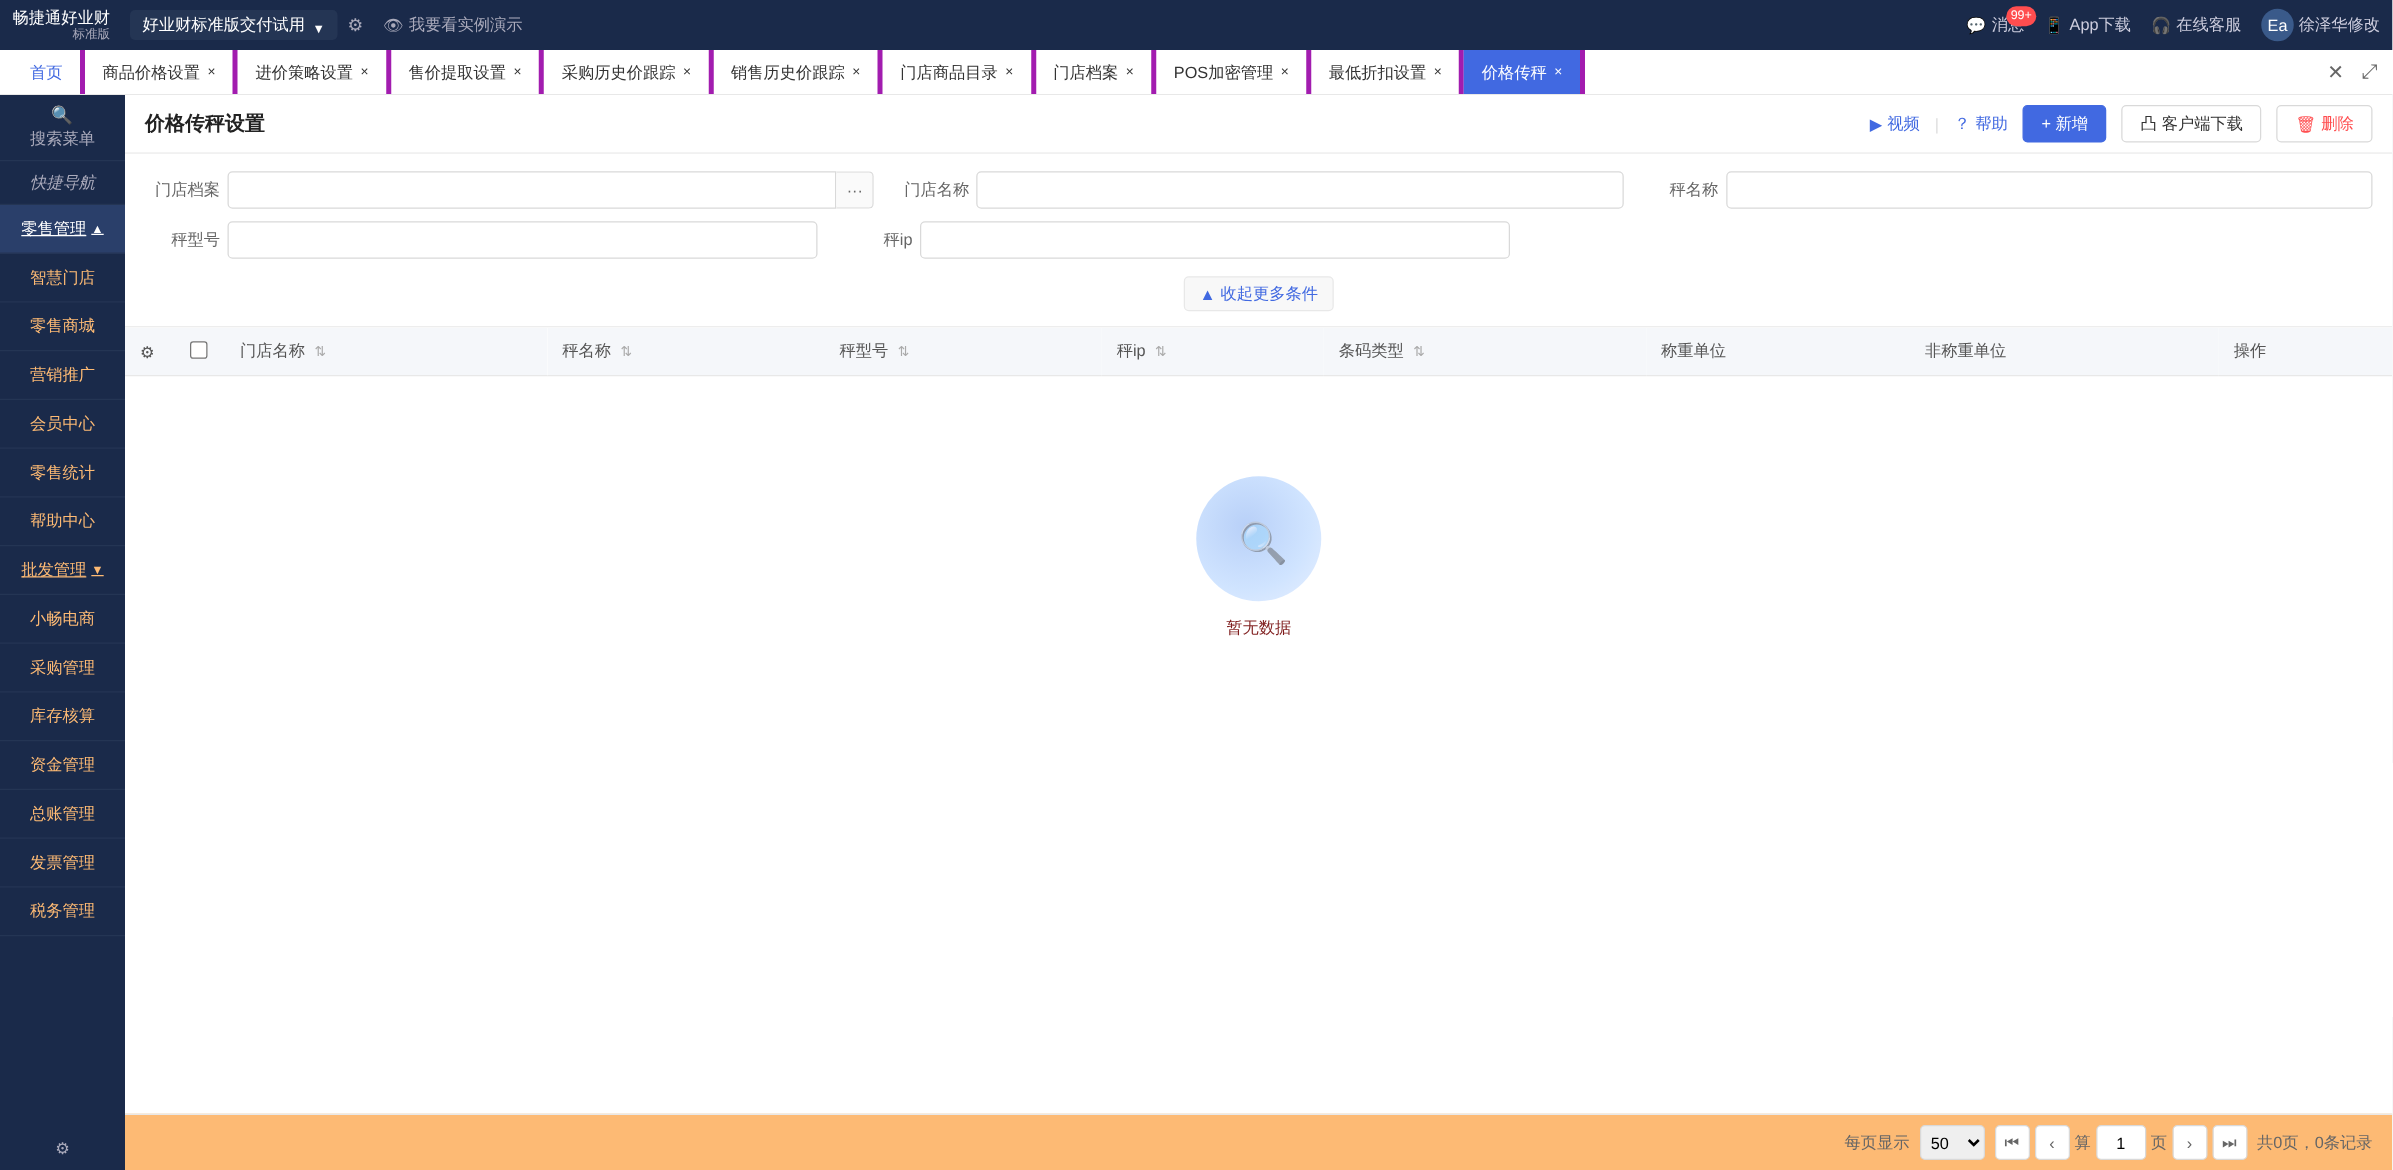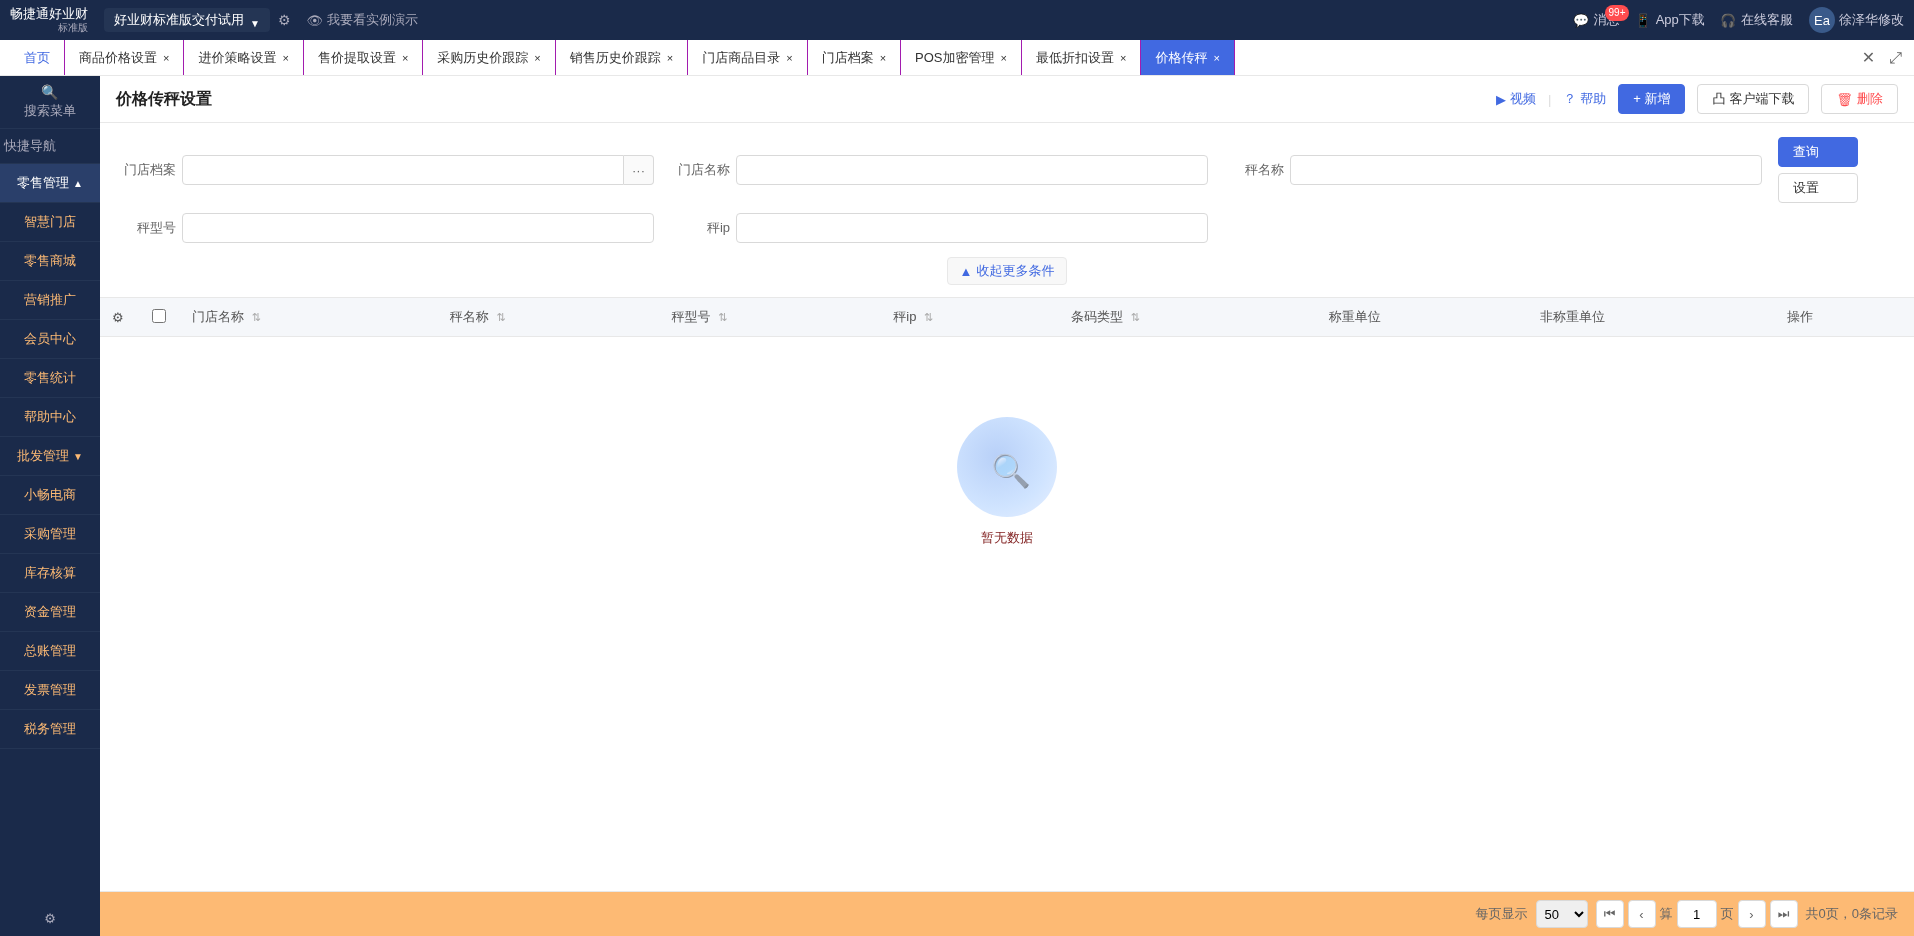--- a/index.html
+++ b/index.html
@@ -33,21 +33,21 @@
     
     .navtabs {
       display: flex; align-items: center; height: 36px;
       background: #fff; border-bottom: 1px solid #e8e8e8;
       padding: 0 0 0 10px; overflow-x: auto; flex-shrink: 0;
     }
     .navtabs::-webkit-scrollbar { display: none; }
     .navtab {
       display: flex; align-items: center; padding: 0 14px; height: 36px;
       font-size: 13px; cursor: pointer; white-space: nowrap; color: #333;
-      border-right: 1px solid #a21caf; position: relative;
+      border-right: 4px solid #a21caf; position: relative;
     }
     .navtab.active {
       background: #4169e1; color: #fff; border-radius: 0;
     }
     .navtab .close { margin-left: 6px; font-size: 11px; cursor: pointer; color: inherit; }
     .navtab.home { font-weight: 500; color: #4169e1; }
     .navtabs-right { margin-left: auto; display: flex; align-items: center; padding-right: 8px; gap: 6px; }
     .navtabs-right-btn { cursor: pointer; font-size: 16px; color: #666; padding: 2px 4px; }
 
     
@@ -59,24 +59,24 @@
       display: flex; flex-direction: column; align-items: center;
       padding-top: 0; overflow-y: auto; flex-shrink: 0;
     }
     .sidebar::-webkit-scrollbar { display: none; }
     .sidebar-item {
       width: 100%; display: flex; flex-direction: column;
       align-items: center; padding: 10px 4px; cursor: pointer;
       font-size: 12px; color: #fdba74; border-bottom: 1px solid #243554;
     }
     .sidebar-item.active { background: #2a3f6a; color: #fff; }
-    .sidebar-item.has-sub { flex-direction: row; justify-content: center; gap: 4px; }
+    .sidebar-item.has-sub { flex-direction: row; justify-content: center; gap: 4px; text-decoration: underline; }
     .sidebar-search { width: 100%; display: flex; flex-direction: column; align-items: center; padding: 8px 4px; cursor: pointer; font-size: 12px; color: #aab; border-bottom: 1px solid #243554; }
     .sidebar-search .icon { font-size: 14px; margin-bottom: 2px; }
-    .sidebar-nav { width: 100%; display: flex; flex-direction: column; align-items: flex-start; padding: 8px 4px; cursor: pointer; font-size: 12px; color: #aab; border-bottom: 1px solid #243554; }
+    .sidebar-nav { width: 100%; display: flex; flex-direction: column; align-items: center; padding: 8px 4px; cursor: pointer; font-size: 12px; color: #aab; border-bottom: 1px solid #243554; font-style: italic; }
     .sidebar-gear { width: 100%; display: flex; justify-content: center; padding: 10px; margin-top: auto; cursor: pointer; color: #aab; }
     .arrow-icon { font-size: 10px; }
 
     
     .content { flex: 1; display: flex; flex-direction: column; overflow: hidden; background: #f0f2f5; }
     .content-header {
       display: flex; align-items: center; justify-content: space-between;
       background: #fff; padding: 8px 16px; border-bottom: 1px solid #e8e8e8;
       flex-shrink: 0;
     }
@@ -364,28 +364,20 @@
             <button class="filter-ellipsis-btn">···</button>
           </div>
         </div>
         <div class="filter-item">
           <span class="filter-label">门店名称</span>
           <input class="filter-input" type="text" style="">
         </div>
         <div class="filter-item">
           <span class="filter-label">秤名称</span>
           <input class="filter-input" type="text" style="">
-        </div>
-        <div style="display:flex;flex-direction:column;gap:6px;min-width:120px;">
-          <button class="btn btn-primary" style="width:80px;">
-            <span>查询</span>
-          </button>
-          <button class="btn btn-default" style="width:80px;">
-            <span>设置</span>
-          </button>
         </div>
       </div>
       <div class="filter-row">
         <div class="filter-item">
           <span class="filter-label">秤型号</span>
           <input class="filter-input" type="text" style="">
         </div>
         <div class="filter-item">
           <span class="filter-label">秤ip</span>
           <input class="filter-input" type="text" style="">

